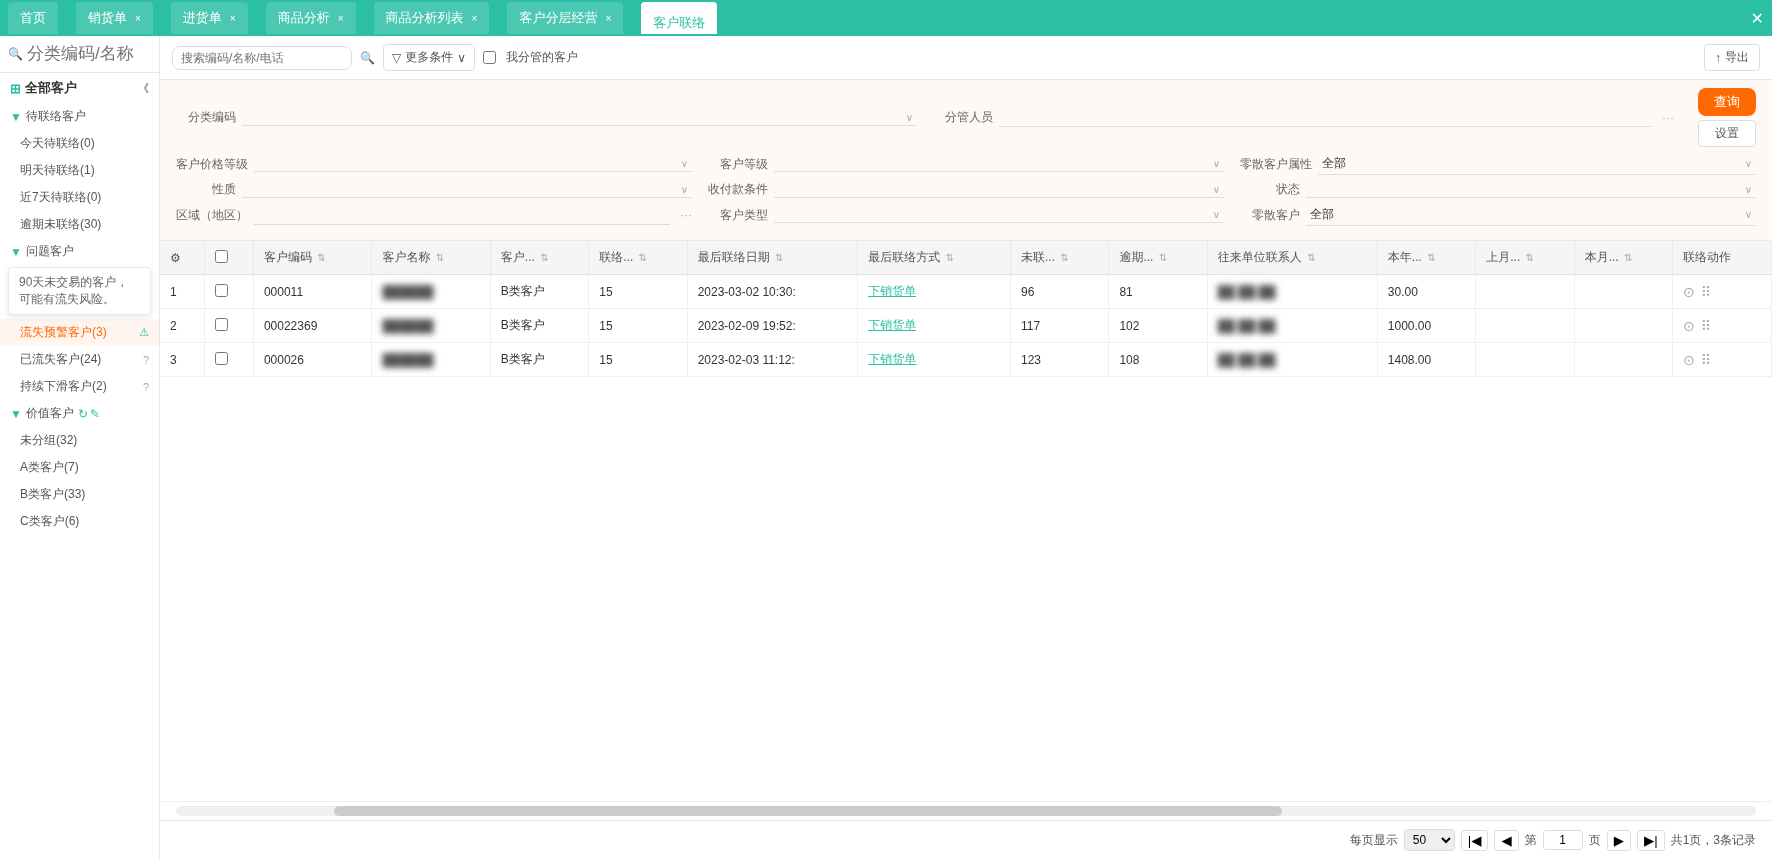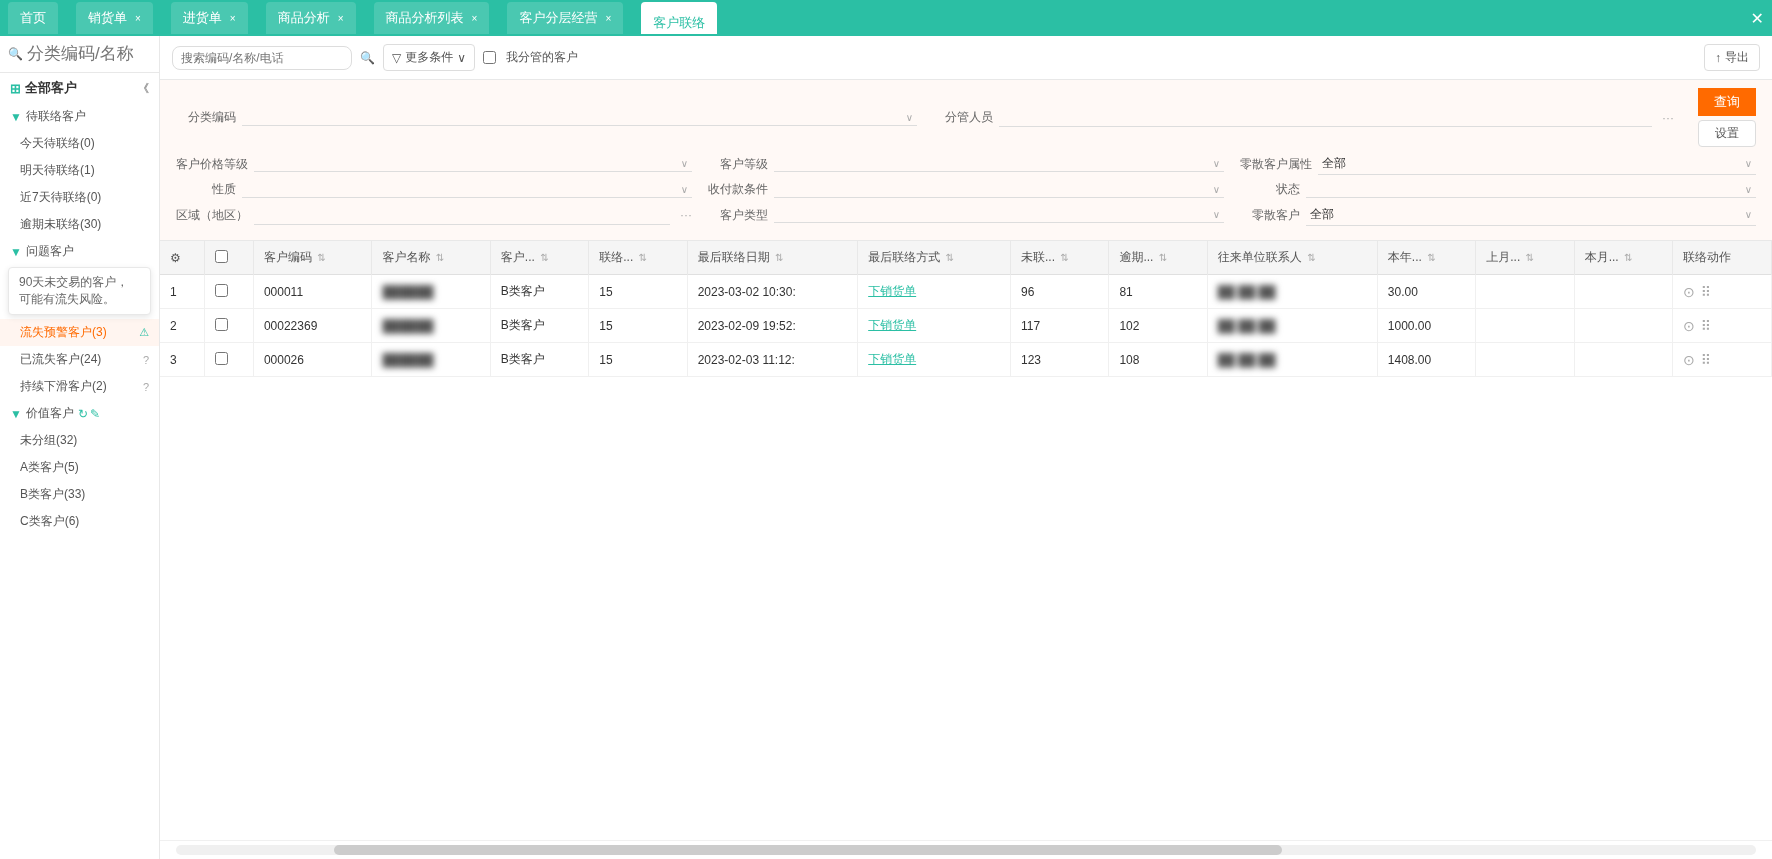--- a/index.html
+++ b/index.html
@@ -118,21 +118,21 @@
       font-size: 12px; flex: 1; padding: 2px 4px; cursor: pointer;
       justify-content: space-between; background: transparent;
     }
     .adv-filter-select .sel-text { flex: 1; color: #333; }
     .adv-filter-select .sel-arrow { color: #aaa; font-size: 10px; }
     .adv-filter-dots { color: #aaa; cursor: pointer; margin-left: 4px; }
 
     
     .query-btns { display: flex; flex-direction: column; gap: 4px; margin-left: 8px; }
     .btn-query {
-      background: #ff6a00; color: #fff; border: none; border-radius: 0;
+      background: #ff6a00; color: #fff; border: none; border-radius: 8px;
       padding: 5px 16px; cursor: pointer; font-size: 13px;
     }
     .btn-settings {
       background: #fff; color: #555; border: 1px solid #ddd; border-radius: 4px;
       padding: 4px 12px; cursor: pointer; font-size: 12px;
     }
 
     
     .table-area { flex: 1; overflow-y: auto; overflow-x: auto; background: #fff; }
     table { width: 100%; border-collapse: collapse; font-size: 12px; }
@@ -268,21 +268,21 @@
     <div class="sidebar-group-title">
       <span class="arrow">▼</span>
       <span>价值客户</span>
       <span style="margin-left:4px;color:#2bbfa4;font-size:12px;">↻</span>
       <span style="margin-left:2px;color:#2bbfa4;font-size:12px;">✎</span>
     </div>
     <div class="sidebar-item">
       <span class="item-label">未分组(32)</span>
     </div>
     <div class="sidebar-item">
-      <span class="item-label">A类客户(5)</span>
+      <span class="item-label">A类客户(7)</span>
     </div>
     <div class="sidebar-item">
       <span class="item-label">B类客户(33)</span>
     </div>
     <div class="sidebar-item">
       <span class="item-label">C类客户(6)</span>
     </div>
   </div>
 
   <div class="content-area">
@@ -529,15 +529,30 @@
           </tbody>
       </table>
     </div>
 
     <div class="scroll-bar-area">
       <div class="scroll-track">
         <div class="scroll-thumb"></div>
       </div>
     </div>
 
+    <div class="pagination">
+      <span>每页显示</span>
+      <select class="page-select">
+        <option>50</option>
+        <option>100</option>
+      </select>
+      <button class="page-nav-btn">|◀</button>
+      <button class="page-nav-btn">◀</button>
+      <span>第</span>
+      <input class="page-input" type="text" value="1" style="">
+      <span>页</span>
+      <button class="page-nav-btn">▶</button>
+      <button class="page-nav-btn">▶|</button>
+      <span>共1页，3条记录</span>
+    </div>
 
   </div>
 </div>
 
 </body></html>

